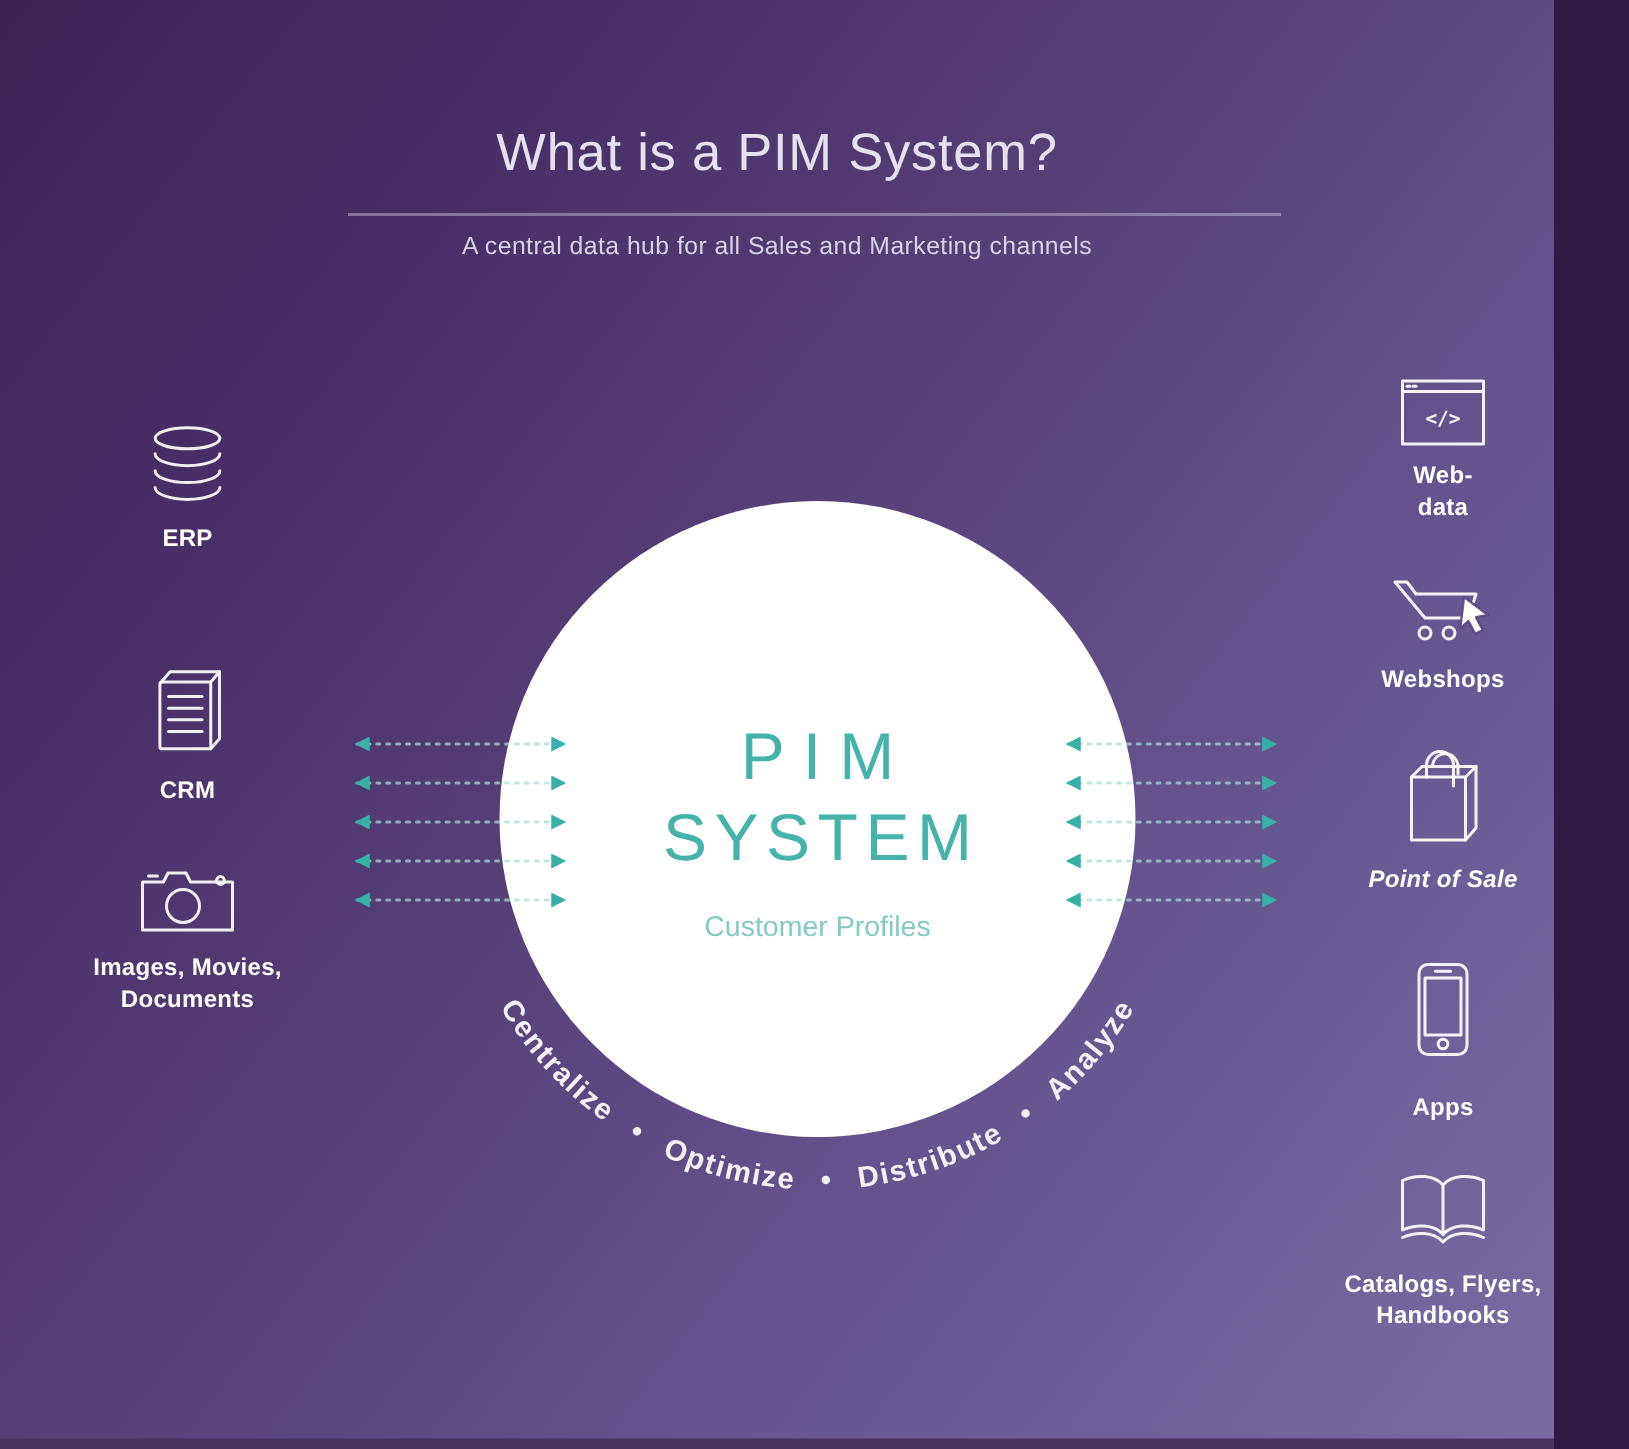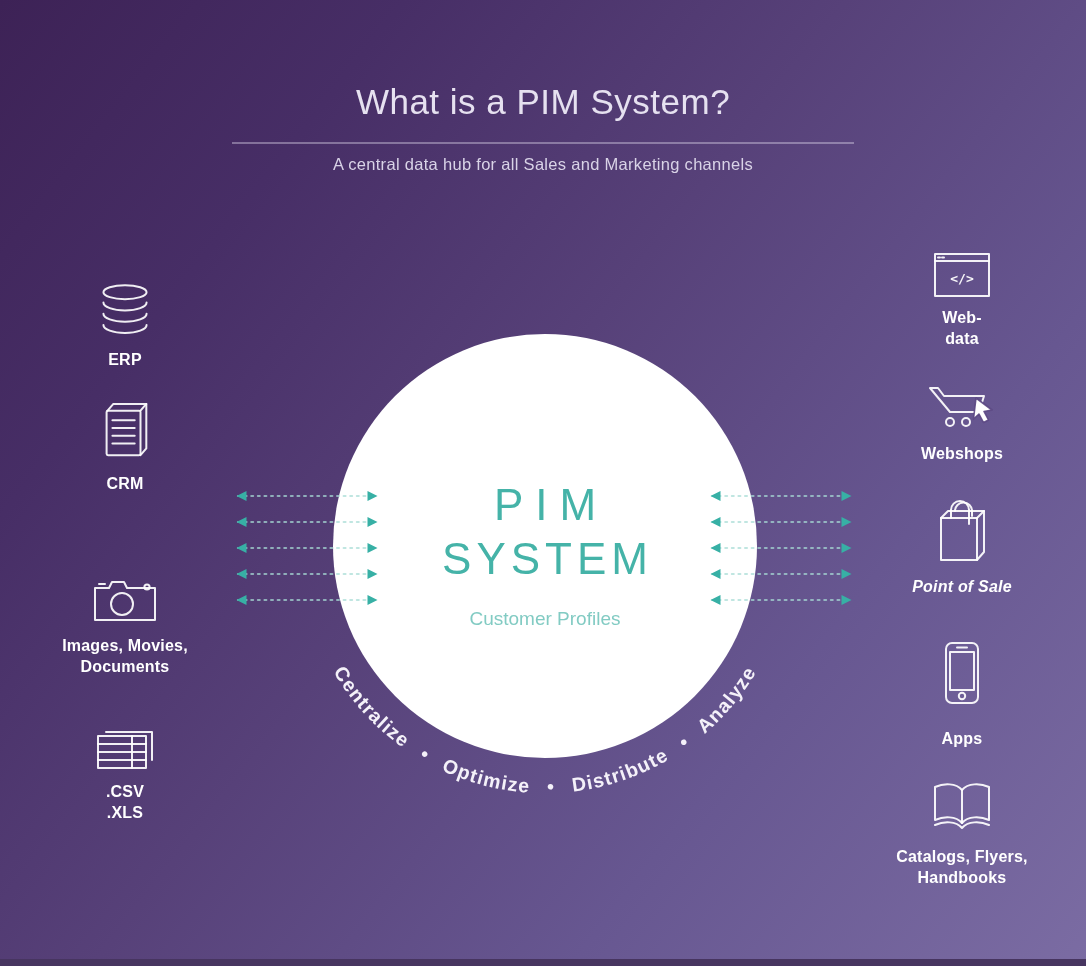--- a/index.html
+++ b/index.html
@@ -1,19 +1,20 @@
 <!DOCTYPE html>
 <html style="--bg_dark: #3d2256; --bg_light: #7b6ca3; --accent_teal: #45b3a8; --accent_teal_light: #82cbc3; --arrow_head: #37b0a5; --text_light: #e6e1f0; --bottom_strip: #473560; --hub_bg: #ffffff;"><head>
 <meta charset="utf-8">
 <style>
   html,body{margin:0;padding:0;background:#2d1a42;}
   #canvas{
-    position:relative;width:1086px;height:966px;overflow:hidden;
+    position:relative;width:1004px;height:966px;overflow:hidden;
     font-family:"Liberation Sans", sans-serif;
     background:linear-gradient(128deg,#3d2256 0%,#472e66 22%,#574179 46%,#675791 72%,#7b6ca3 100%);
+    padding-left:32px;
   }
   .bottom-strip{position:absolute;left:0;right:0;bottom:0;height:7px;background:var(--bottom_strip,#473560);}
   
   .hdr{position:absolute;left:0;right:0;top:82px;text-align:center;color:var(--text_light,#e6e1f0);}
   .hdr-title{font-size:35px;font-weight:300;letter-spacing:.5px;}
   .hdr-line{position:absolute;left:232px;width:622px;top:142px;height:2px;background:rgba(235,230,245,.38);}
   .hdr-sub{position:absolute;left:0;right:0;top:155px;text-align:center;font-size:16.5px;color:#d9d3e7;font-weight:400;letter-spacing:.3px;}
   
   .hub{position:absolute;left:333px;top:334px;width:424px;height:424px;border-radius:50%;background:#fff;
        display:flex;flex-direction:column;align-items:center;justify-content:center;text-align:center;}
@@ -88,21 +89,21 @@
           <path d="M9 36 a23 8.5 0 0 0 46 0"></path>
           <path d="M9 48 a23 8.5 0 0 0 46 0"></path>
         </g>
       </svg>
     </span>
     <div class="lbl">
       <div>ERP</div>
     </div>
   </div>
 
-  <div class="item" style="left:25px;top:398px;">
+  <div class="item" style="left:25px;top:442px;">
     <span class="icon">
       <svg width="62" height="66" viewBox="0 0 64 68">
         <g class="ic-stroke">
           <rect x="13" y="13" width="35" height="46" rx="1.5"></rect>
           <path d="M14 13 L20 6 L54 6 L48 13"></path>
           <path d="M54 6 L54 52 L48 59"></path>
           <line x1="19" y1="23" x2="42" y2="23"></line>
           <line x1="19" y1="31" x2="42" y2="31"></line>
           <line x1="19" y1="39" x2="42" y2="39"></line>
           <line x1="19" y1="47" x2="42" y2="47"></line>
@@ -124,38 +125,20 @@
           <line x1="8" y1="10" x2="14" y2="10"></line>
         </g>
       </svg>
     </span>
     <div class="lbl">
       <div>Images, Movies,</div>
       <div>Documents</div>
     </div>
   </div>
 
-  <div class="item" style="left:25px;top:722px;">
-    <span class="icon">
-      <svg width="66" height="50" viewBox="0 0 66 50">
-        <g class="ic-stroke">
-          <path d="M14 10 L60 10 L60 38"></path>
-          <rect x="6" y="14" width="48" height="32"></rect>
-          <line x1="6" y1="22" x2="54" y2="22"></line>
-          <line x1="6" y1="30" x2="54" y2="30"></line>
-          <line x1="6" y1="38" x2="54" y2="38"></line>
-          <line x1="40" y1="14" x2="40" y2="46"></line>
-        </g>
-      </svg>
-    </span>
-    <div class="lbl">
-      <div>.CSV</div>
-      <div>.XLS</div>
-    </div>
-  </div>
 
   <div class="item" style="left:862px;top:250px;gap:7px;">
     <span class="icon">
       <svg width="64" height="50" viewBox="0 0 64 50">
         <g class="ic-stroke">
           <rect x="5" y="4" width="54" height="42"></rect>
           <line x1="5" y1="11" x2="59" y2="11"></line>
           <line x1="8" y1="7.5" x2="10" y2="7.5"></line>
           <line x1="12" y1="7.5" x2="14" y2="7.5"></line>
         </g>

